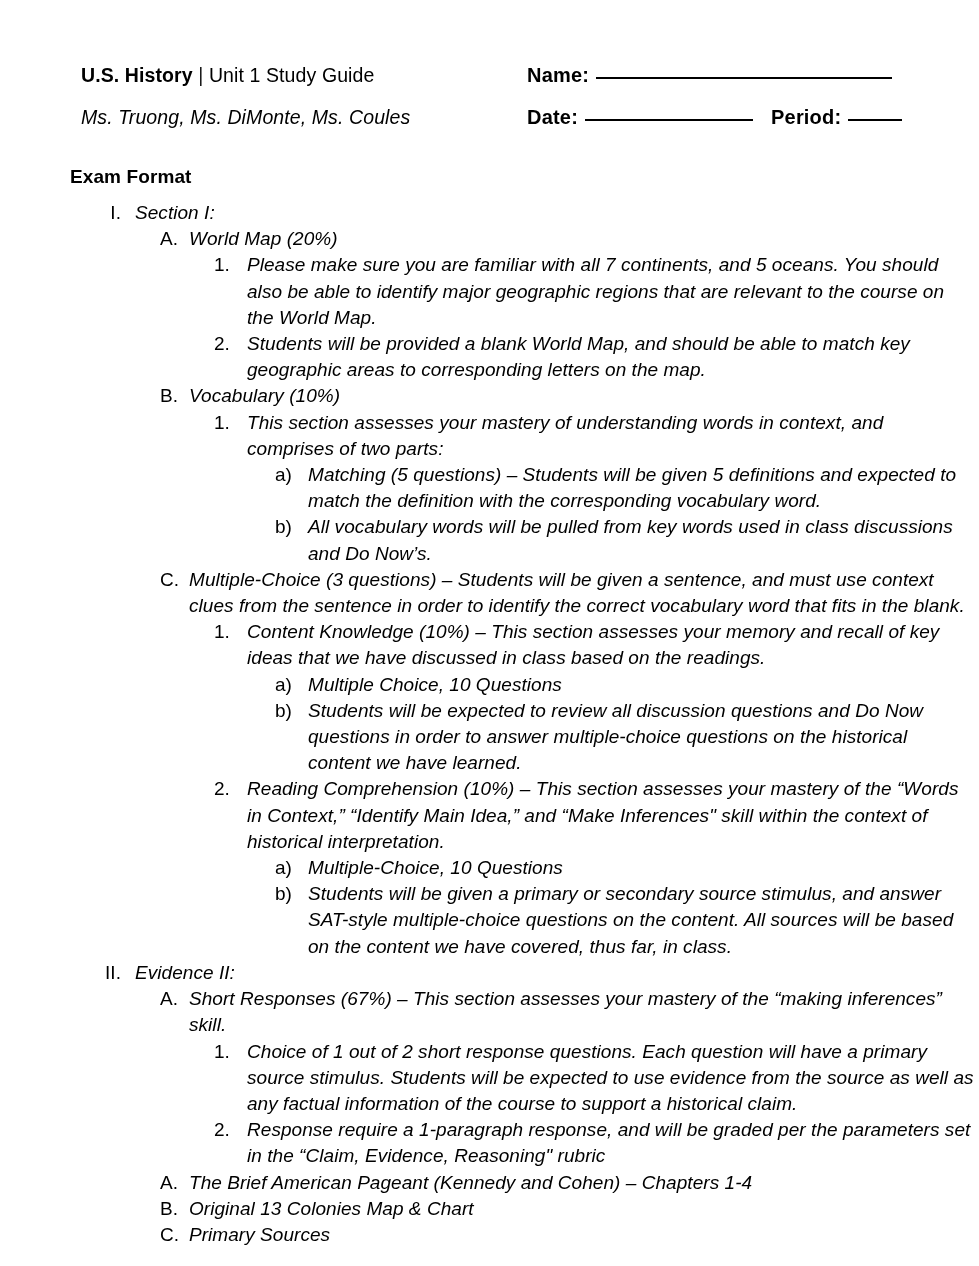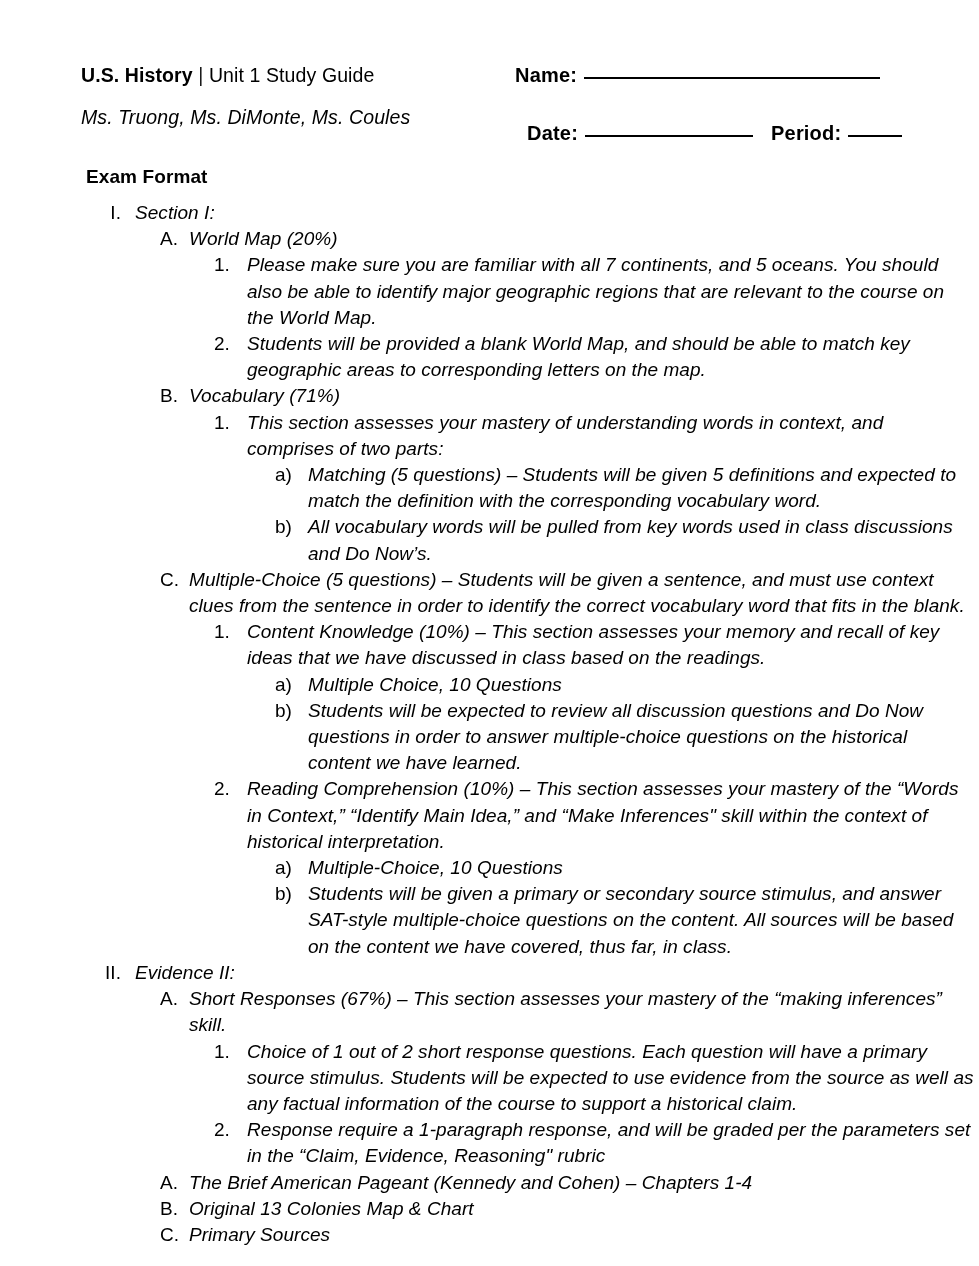--- a/index.html
+++ b/index.html
@@ -53,22 +53,22 @@
     white-space: nowrap;
     letter-spacing: 0.1px;
   }
 
   .field-group {
     position: absolute;
     display: flex;
     align-items: baseline;
     white-space: nowrap;
   }
-  .field-name { left: 496px; top: 0px; }
-  .field-date { left: 508px; top: 58px; }
+  .field-name { left: 508px; top: 0px; }
+  .field-date { left: 508px; top: 42px; }
 
   .field-label {
     font-size: 20px;
     font-weight: bold;
     letter-spacing: 0.2px;
   }
   .blank {
     display: inline-block;
     border-bottom: 2px solid #000;
     margin-left: 7px;
@@ -76,21 +76,21 @@
     top: -3px;
   }
   .blank-name   { width: 296px; }
   .blank-date   { width: 168px; }
   .blank-period { width: 54px; }
   .field-label-period { margin-left: 18px; text-align: right; }
 
   
   .section-heading {
     position: absolute;
-    left: 67px;
+    left: 51px;
     top: 166px;
     font-size: 19px;
     font-weight: bold;
     letter-spacing: 0.1px;
   }
 
   .outline {
     position: absolute;
     left: 0;
     top: 200px;
@@ -197,41 +197,41 @@
       <span class="txt">Please make sure you are familiar with all 7 continents, and 5 oceans. You should also be able to identify major geographic regions that are relevant to the course on the World Map.</span>
     </div>
 
     <div class="li lvl3">
       <span class="marker">2.</span>
       <span class="txt">Students will be provided a blank World Map, and should be able to match key geographic areas to corresponding letters on the map.</span>
     </div>
 
     <div class="li lvl2">
       <span class="marker">B.</span>
-      <span class="txt">Vocabulary (71%)</span>
+      <span class="txt">Vocabulary (10%)</span>
     </div>
 
     <div class="li lvl3">
       <span class="marker">1.</span>
       <span class="txt">This section assesses your mastery of understanding words in context, and comprises of two parts:</span>
     </div>
 
     <div class="li lvl4">
       <span class="marker">a)</span>
       <span class="txt">Matching (5 questions) – Students will be given 5 definitions and expected to match the definition with the corresponding vocabulary word.</span>
     </div>
 
     <div class="li lvl4">
       <span class="marker">b)</span>
       <span class="txt">All vocabulary words will be pulled from key words used in class discussions and Do Now’s.</span>
     </div>
 
     <div class="li lvl2">
       <span class="marker">C.</span>
-      <span class="txt">Multiple-Choice (5 questions) – Students will be given a sentence, and must use context clues from the sentence in order to identify the correct vocabulary word that fits in the blank.</span>
+      <span class="txt">Multiple-Choice (3 questions) – Students will be given a sentence, and must use context clues from the sentence in order to identify the correct vocabulary word that fits in the blank.</span>
     </div>
 
     <div class="li lvl3">
       <span class="marker">1.</span>
       <span class="txt">Content Knowledge (10%) – This section assesses your memory and recall of key ideas that we have discussed in class based on the readings.</span>
     </div>
 
     <div class="li lvl4">
       <span class="marker">a)</span>
       <span class="txt">Multiple Choice, 10 Questions</span>

